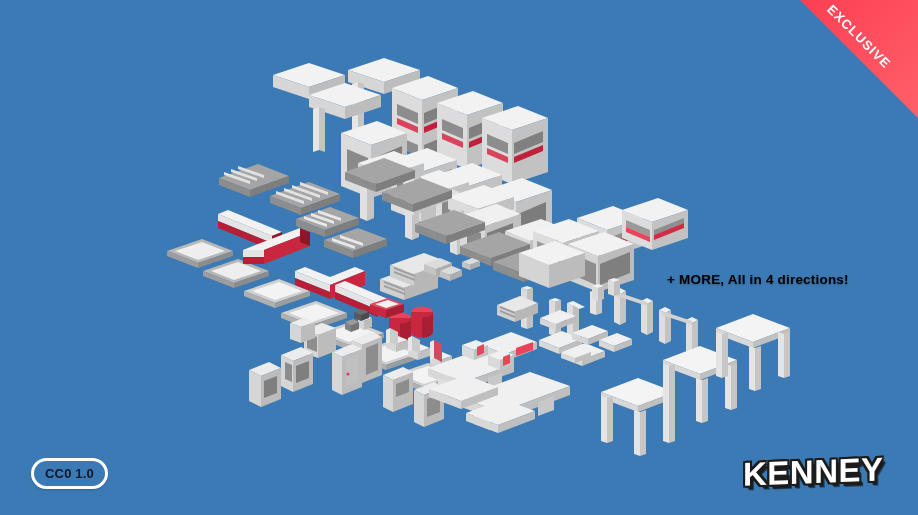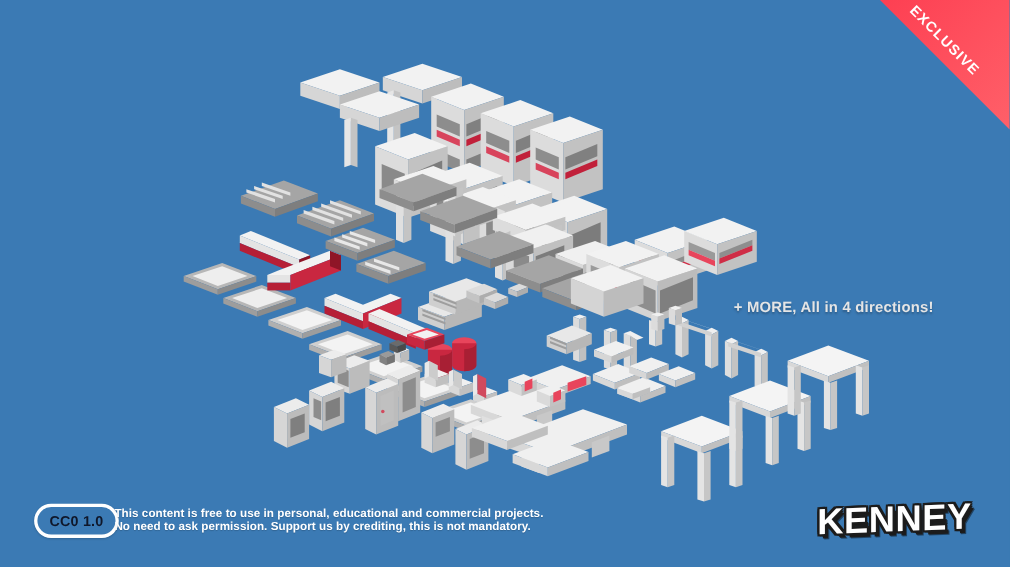--- a/index.html
+++ b/index.html
@@ -25,21 +25,21 @@
     transform:rotate(45deg);
     text-align:center;
     color:#fff; font-weight:bold; font-size:13px;
     letter-spacing:1.1px;
     font-family:"Liberation Sans", sans-serif;
   }
 
   
   .more-text{
     position:absolute; left:667px; top:272px;
-    color:#e5e5e5; font-weight:bold; font-size:13.5px;
+    color:#000000; font-weight:bold; font-size:13.5px;
     letter-spacing:.2px;
     text-shadow:0 1px 2px rgba(0,0,0,.25);
     white-space:nowrap;
   }
 
   
   .cc-badge{
     position:absolute; left:31px; top:458px;
     width:77px; height:31px; border-radius:16px;
     border:3px solid #ffffff;
@@ -675,19 +675,15 @@
   </div>
 
   <div class="ribbon-wrap">
     <div class="ribbon-grad"></div>
     <div class="ribbon-text">EXCLUSIVE</div>
   </div>
 
   <div class="more-text">+ MORE, All in 4 directions!</div>
 
   <div class="cc-badge">CC0 1.0</div>
-  <div class="license">
-    <div>This content is free to use in personal, educational and commercial projects.</div>
-    <div>No need to ask permission. Support us by crediting, this is not mandatory.</div>
-  </div>
   <div class="brand">KENNEY</div>
 
 </div>
 
 </body></html>

